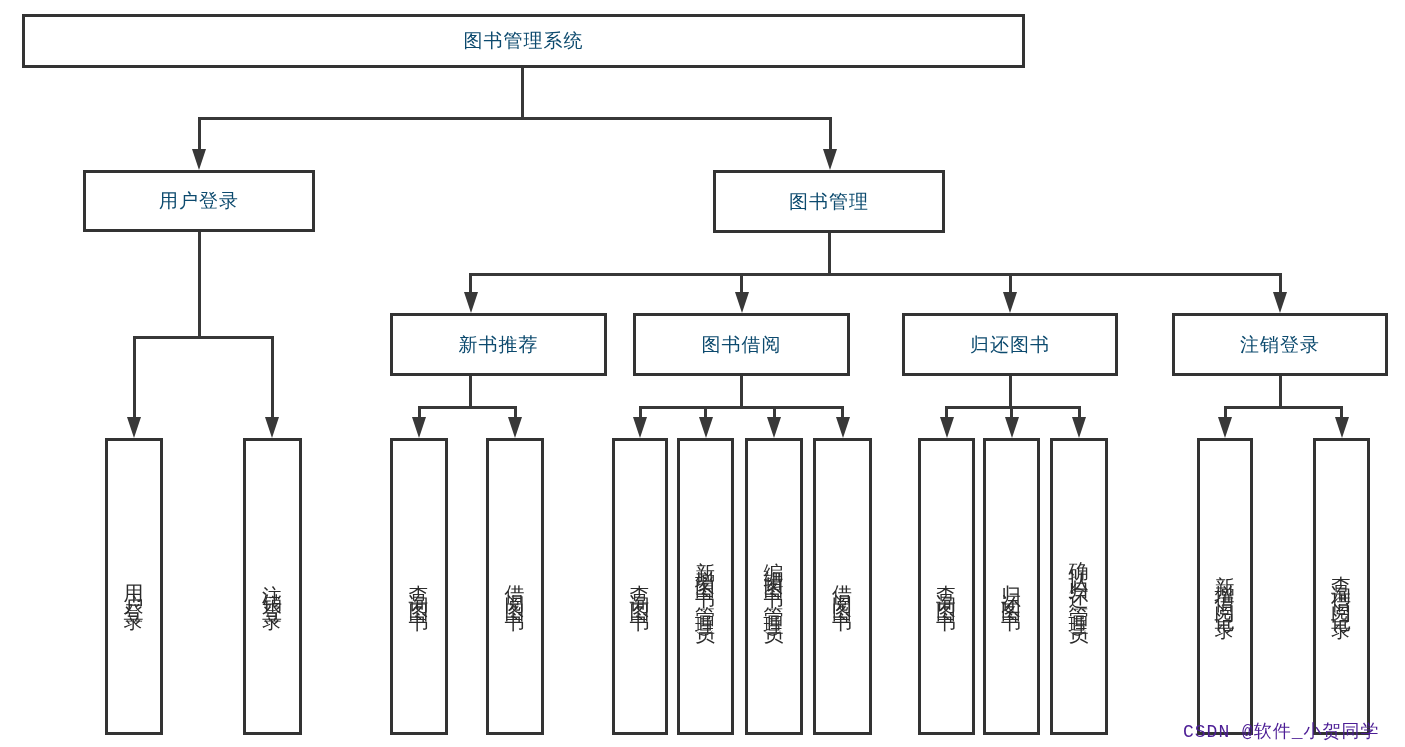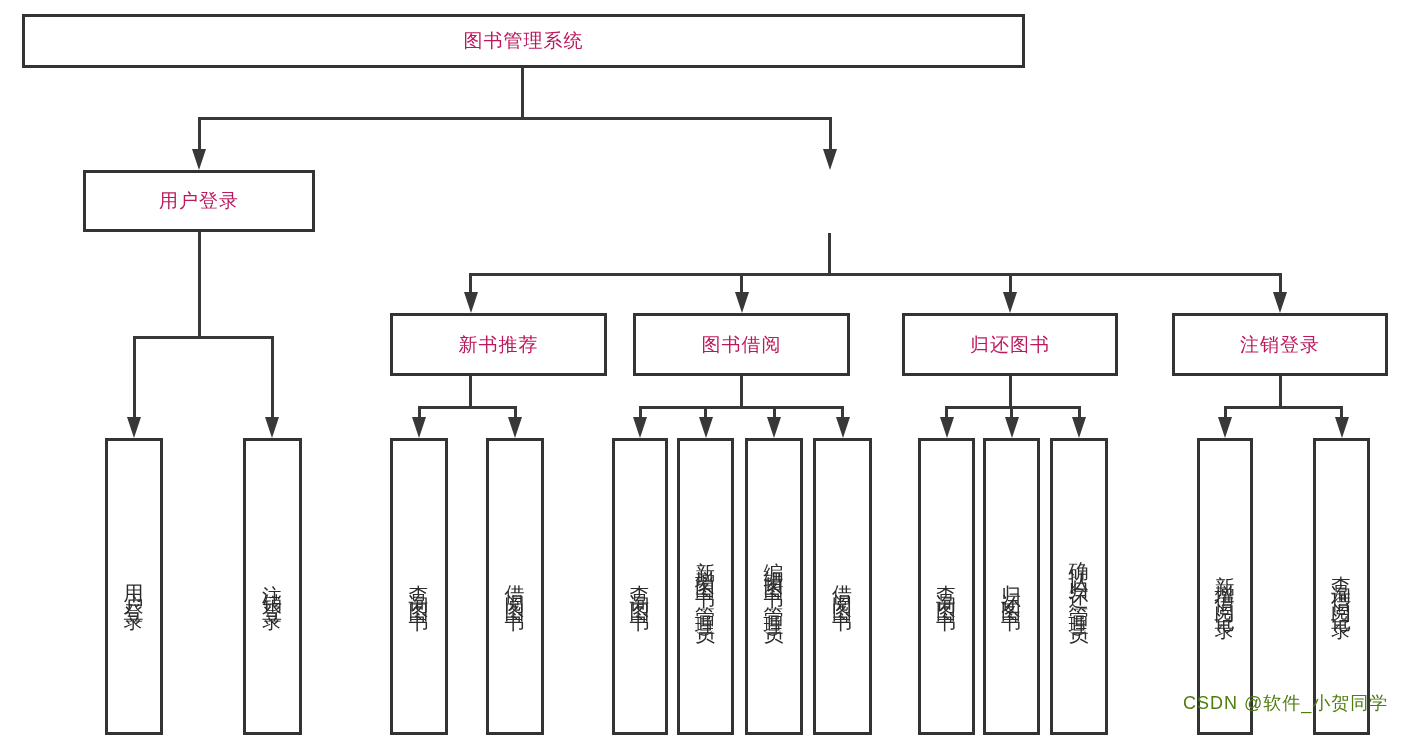--- a/index.html
+++ b/index.html
@@ -1,53 +1,54 @@
 <!DOCTYPE html>
 <html><head>
 <meta charset="utf-8">
 <style>
   html,body{margin:0;padding:0;background:#ffffff;}
   body{font-family:"Liberation Sans", sans-serif;}
   #stage{position:relative;width:1405px;height:747px;background:#ffffff;overflow:hidden;}
   .hbox{
     position:absolute;box-sizing:border-box;border:3px solid #333333;background:#ffffff;
     display:flex;align-items:center;justify-content:center;
-    font-size:19px;color:#be185d;letter-spacing:1px;white-space:nowrap;
+    font-size:19px;color:#0c4a6e;letter-spacing:1px;white-space:nowrap;
   }
   .vbox{
     position:absolute;box-sizing:border-box;border:3px solid #333333;background:#ffffff;
     display:flex;align-items:center;justify-content:center;
     writing-mode:vertical-rl;
     font-size:20px;color:#2b2b2b;letter-spacing:9px;line-height:1;
   }
   .vl{position:absolute;width:3px;background:#383838;}
   .hl{position:absolute;height:3px;background:#383838;}
   .arr{position:absolute;width:0;height:0;
        border-left:7px solid transparent;border-right:7px solid transparent;
        border-top:21px solid #383838;}
   .watermark{
-    position:absolute;left:1183px;top:691px;
-    font-size:18px;color:#4d7c0f;letter-spacing:1px;white-space:nowrap;z-index:5;
+    position:absolute;left:1183px;top:719px;
+    font-size:18px;color:#4c1d95;letter-spacing:1px;white-space:nowrap;z-index:5;font-family:Liberation Mono, monospace;
   }
 </style>
 </head>
 <body>
 
 <div id="stage">
 
   <div class="hbox" style="left:22px;top:14px;width:1003px;height:54px;">图书管理系统</div>
 
   <div class="vl" style="left:520.5px;top:68px;height:51px;"></div>
   <div class="hl" style="left:197.5px;top:117px;width:634px;"></div>
   <div class="vl" style="left:197.5px;top:117px;height:34px;"></div>
   <div class="arr" style="left:192px;top:149px;"></div>
   <div class="vl" style="left:828.5px;top:117px;height:34px;"></div>
   <div class="arr" style="left:823px;top:149px;"></div>
 
   <div class="hbox" style="left:83px;top:170px;width:232px;height:62px;">用户登录</div>
+  <div class="hbox" style="left:713px;top:170px;width:232px;height:63px;">图书管理</div>
 
   <div class="vl" style="left:197.5px;top:232px;height:107px;"></div>
   <div class="hl" style="left:132.5px;top:336px;width:141px;"></div>
   <div class="vl" style="left:132.5px;top:336px;height:83px;"></div>
   <div class="arr" style="left:127px;top:417px;"></div>
   <div class="vl" style="left:270.5px;top:336px;height:83px;"></div>
   <div class="arr" style="left:265px;top:417px;"></div>
 
   <div class="vl" style="left:827.5px;top:233px;height:43px;"></div>
   <div class="hl" style="left:469px;top:273px;width:812.5px;"></div>

